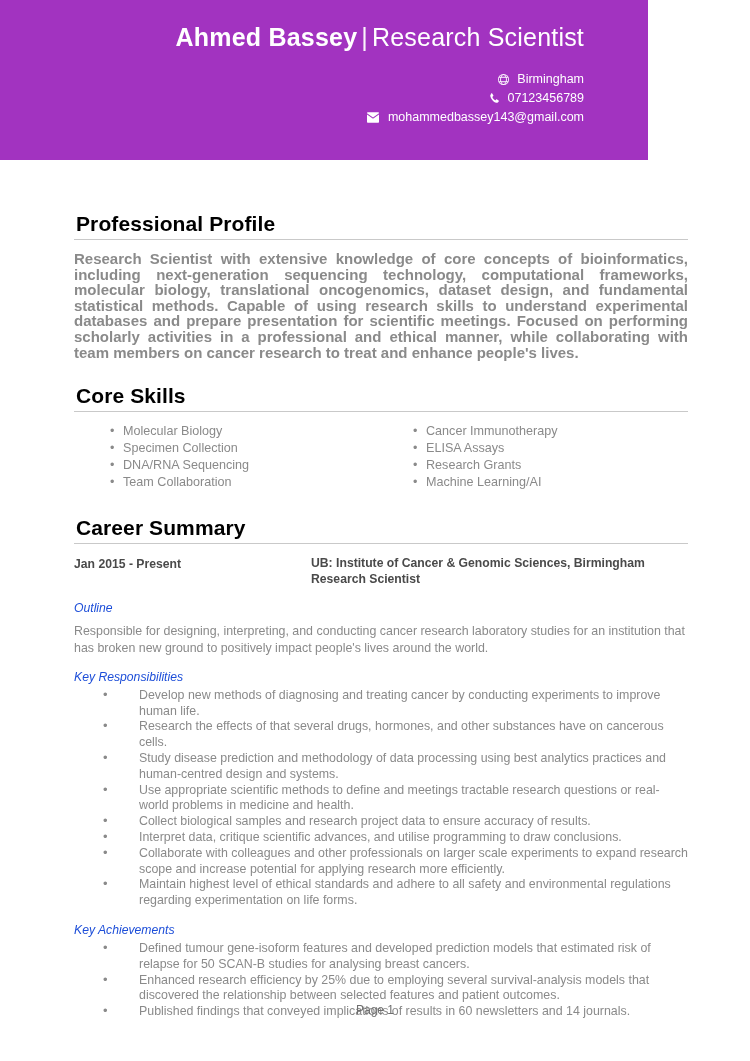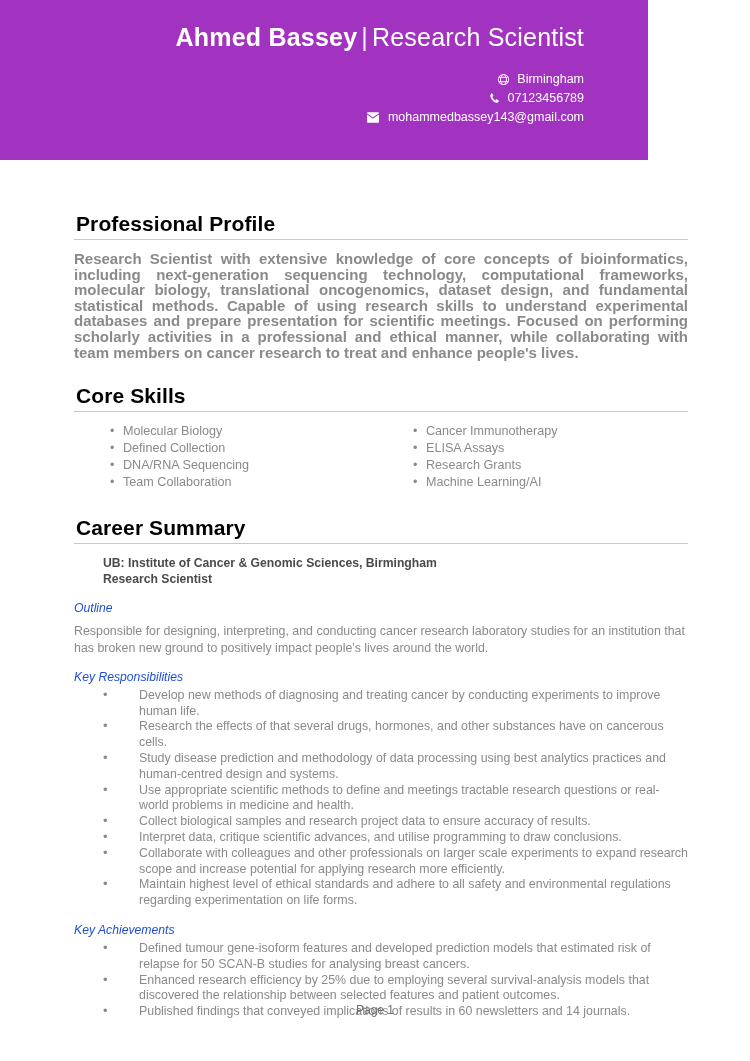--- a/index.html
+++ b/index.html
@@ -243,38 +243,39 @@
     <div class="section-rule"></div>
     <p class="profile-text">Research Scientist with extensive knowledge of core concepts of bioinformatics, including next-generation sequencing technology, computational frameworks, molecular biology, translational oncogenomics, dataset design, and fundamental statistical methods. Capable of using research skills to understand experimental databases and prepare presentation for scientific meetings. Focused on performing scholarly activities in a professional and ethical manner, while collaborating with team members on cancer research to treat and enhance people's lives.</p>
   </div>
 
   <div class="section" style="margin-top:24px;">
     <div class="section-title">Core Skills</div>
     <div class="section-rule"></div>
     <div class="skills-wrap">
       <div class="skills-col">
         <div class="skill-item"><span class="dot">•</span><span>Molecular Biology</span></div>
-        <div class="skill-item"><span class="dot">•</span><span>Defined Collection</span></div>
+        <div class="skill-item"><span class="dot">•</span><span>Specimen Collection</span></div>
         <div class="skill-item"><span class="dot">•</span><span>DNA/RNA Sequencing</span></div>
         <div class="skill-item"><span class="dot">•</span><span>Team Collaboration</span></div>
       </div>
       <div class="skills-col right">
         <div class="skill-item"><span class="dot">•</span><span>Cancer Immunotherapy</span></div>
         <div class="skill-item"><span class="dot">•</span><span>ELISA Assays</span></div>
         <div class="skill-item"><span class="dot">•</span><span>Research Grants</span></div>
         <div class="skill-item"><span class="dot">•</span><span>Machine Learning/AI</span></div>
       </div>
     </div>
   </div>
 
   <div class="section" style="margin-top:26px;">
     <div class="section-title">Career Summary</div>
     <div class="section-rule"></div>
 
     <div class="job-head">
+      <div class="job-dates">Jan 2015 - Present</div>
       <div class="job-meta">
         <div>UB: Institute of Cancer &amp; Genomic Sciences, Birmingham</div>
         <div>Research Scientist</div>
       </div>
     </div>
 
     <div class="label-italic">Outline</div>
     <div class="outline-text">Responsible for designing, interpreting, and conducting cancer research laboratory studies for an institution that has broken new ground to positively impact people's lives around the world.</div>
 
     <div class="label-italic">Key Responsibilities</div>

